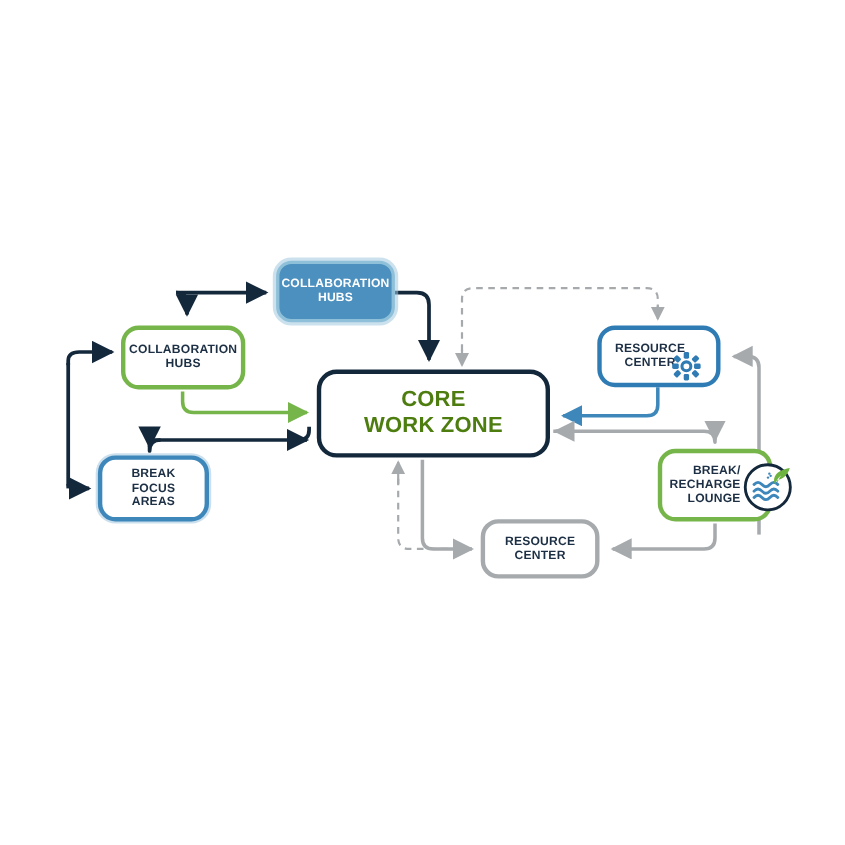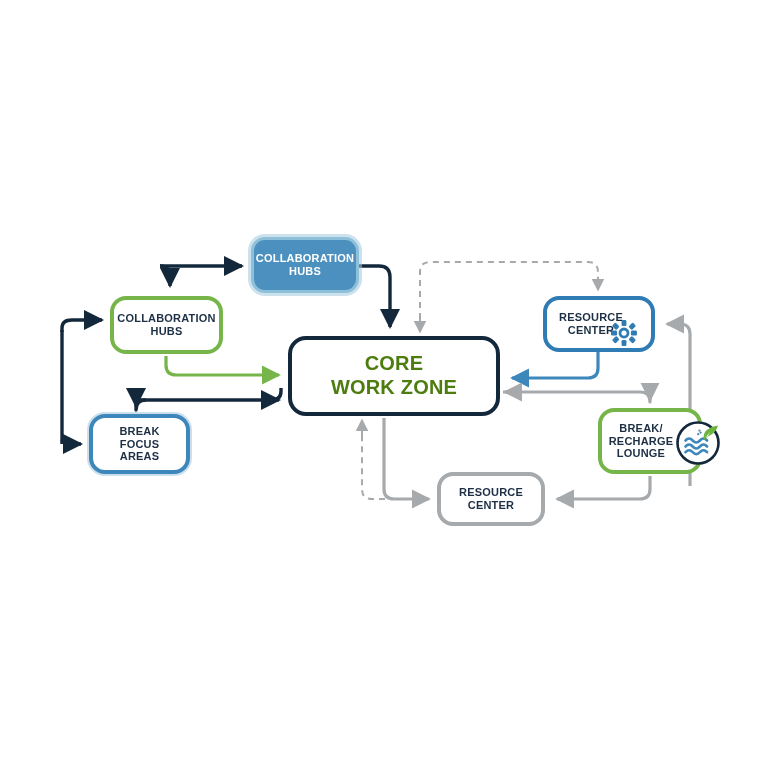--- a/index.html
+++ b/index.html
@@ -68,20 +68,21 @@
   #n-res-blue{
     left:543px;top:296px;width:112px;height:56px;
     border:4px solid #2f7cb5;
   }
   #n-res-blue .lbl{font-size:11px;padding-right:16px;}
 
   
   #n-break{
     left:598px;top:408px;width:104px;height:66px;
     border:4px solid #76b54a;
+    text-align:right;
   }
   #n-break .lbl{font-size:11px;padding-right:18px;}
 
   
   #n-res-gray{
     left:437px;top:472px;width:108px;height:54px;
     border:4px solid #a6aaad;
   }
   #n-res-gray .lbl{font-size:11px;}
 

